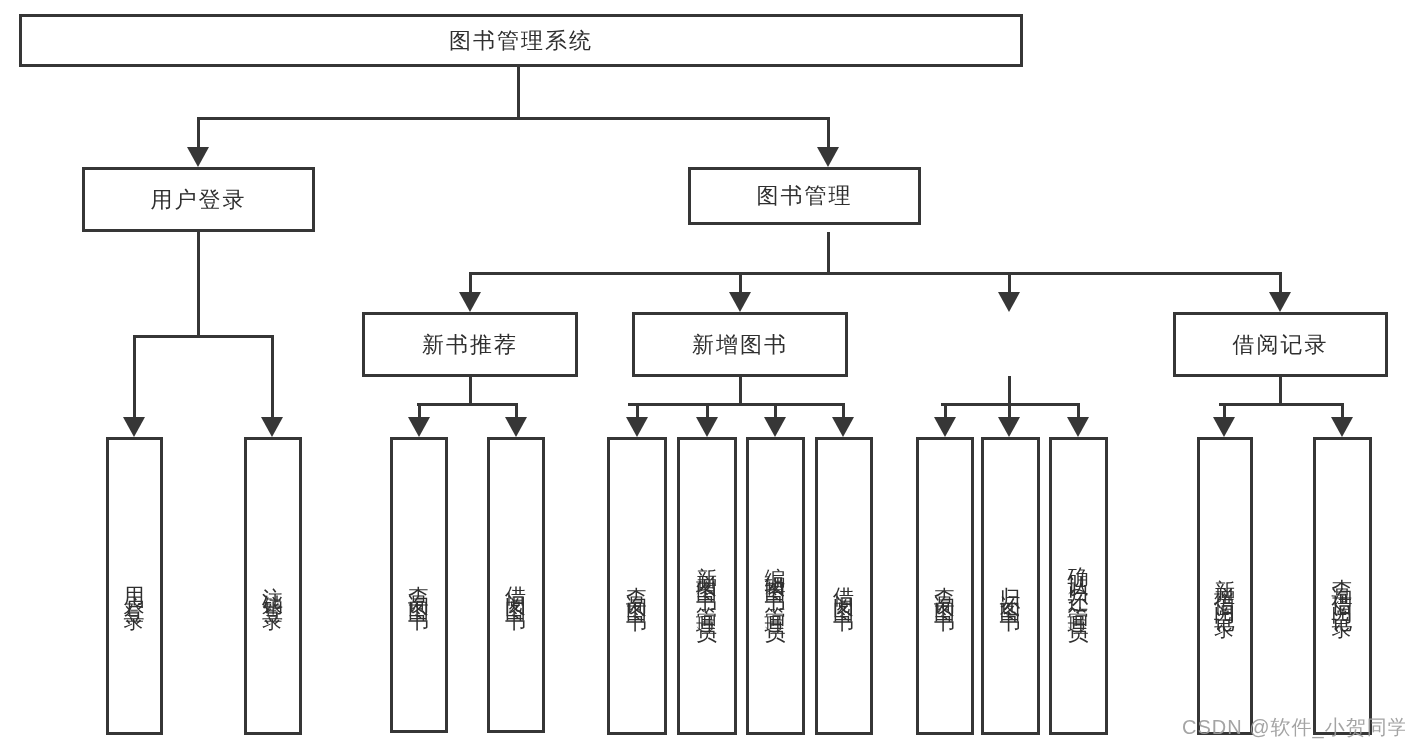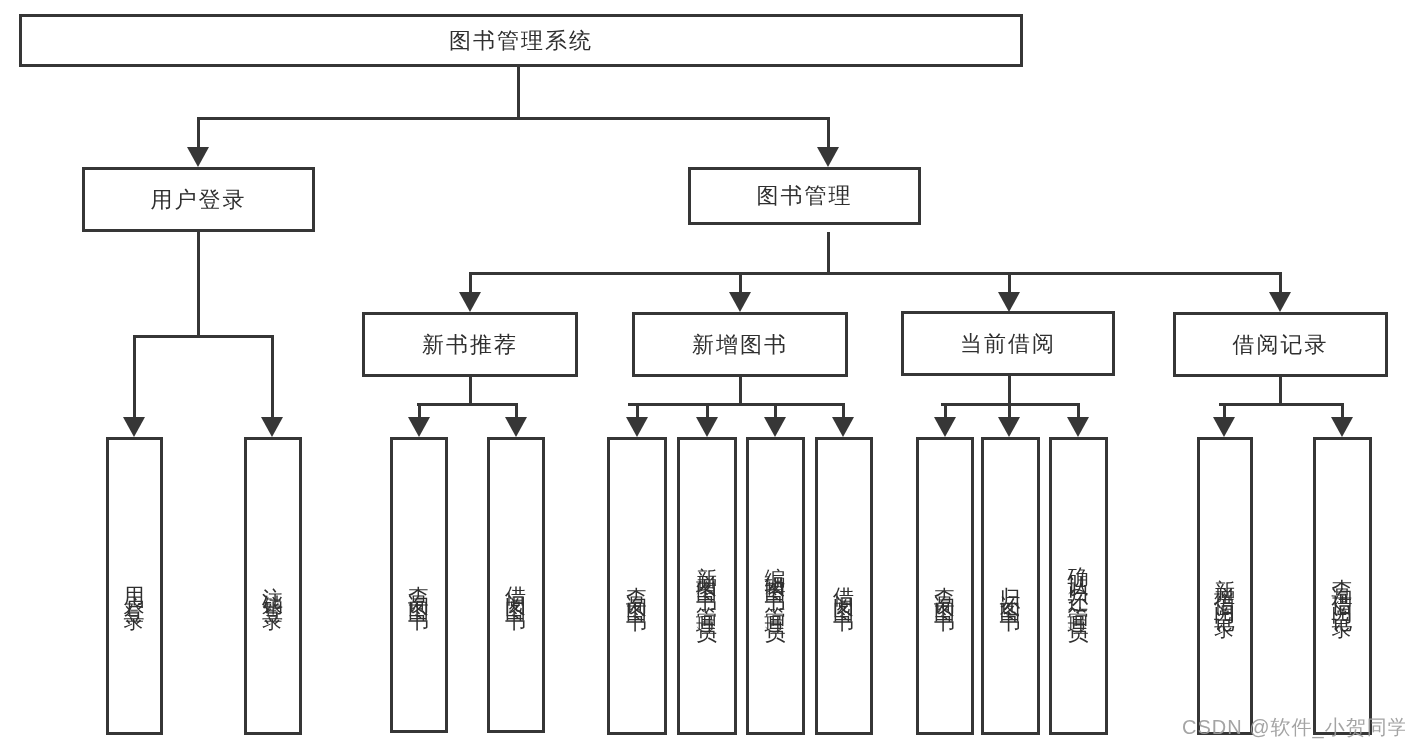--- a/index.html
+++ b/index.html
@@ -90,23 +90,20 @@
   <div class="arrow" style="left:998px;top:292px;"></div>
   <div class="vline" style="left:1279px;top:272px;height:24px;"></div>
   <div class="arrow" style="left:1269px;top:292px;"></div>
 
   <div class="box" style="left:362px;top:312px;width:216px;height:65px;">
     <span class="label">新书推荐</span>
   </div>
   <div class="box" style="left:632px;top:312px;width:216px;height:65px;">
     <span class="label">新增图书</span>
   </div>
-  <div class="box" style="left:901px;top:311px;width:214px;height:65px;">
-    <span class="label">当前借阅</span>
-  </div>
   <div class="box" style="left:1173px;top:312px;width:215px;height:65px;">
     <span class="label">借阅记录</span>
   </div>
 
   <div class="vline" style="left:469px;top:377px;height:29px;"></div>
   <div class="hline" style="left:417px;top:403px;width:101px;"></div>
   <div class="vline" style="left:418px;top:403px;height:18px;"></div>
   <div class="arrow" style="left:408px;top:417px;"></div>
   <div class="vline" style="left:515px;top:403px;height:18px;"></div>
   <div class="arrow" style="left:505px;top:417px;"></div>

